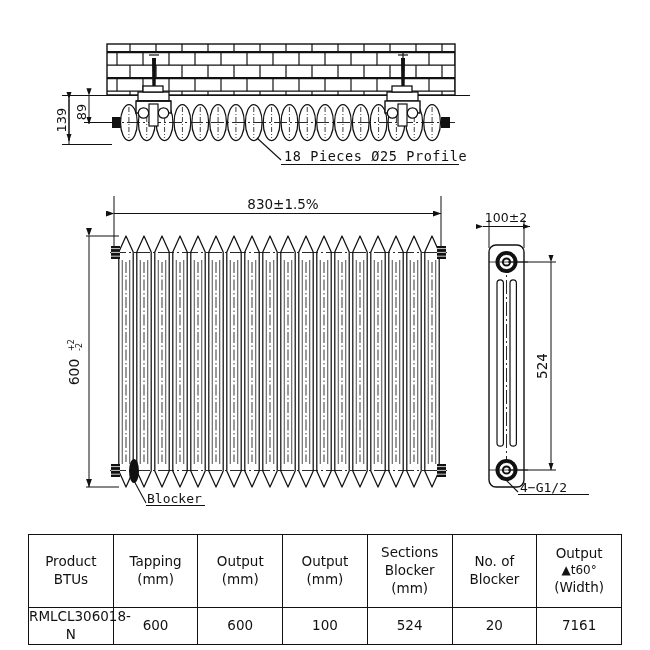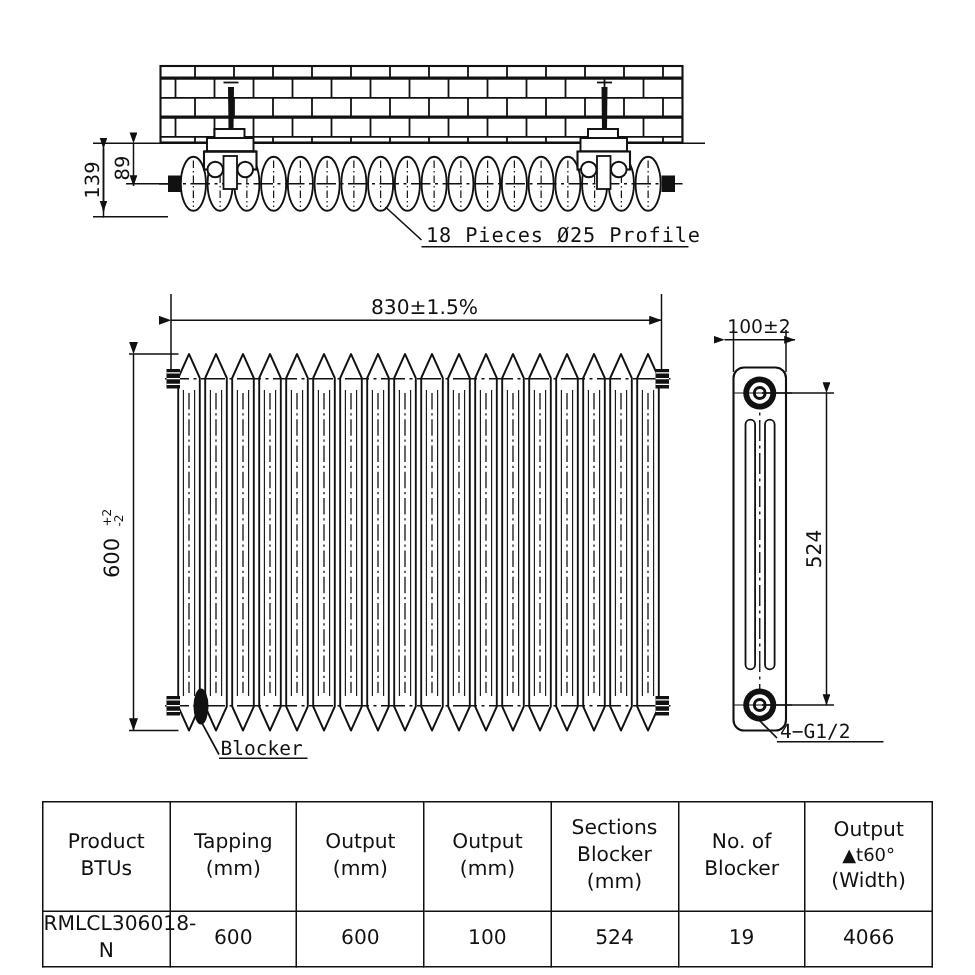--- a/index.html
+++ b/index.html
@@ -463,19 +463,19 @@
         </th>
       </tr>
     </thead>
     <tbody>
       <tr>
         <td>RMLCL306018-N</td>
         <td>600</td>
         <td>600</td>
         <td>100</td>
         <td>524</td>
-        <td>19</td>
-        <td>4066</td>
+        <td>20</td>
+        <td>7161</td>
       </tr>
     </tbody>
   </table>
 
 </div>
 
 </body></html>

